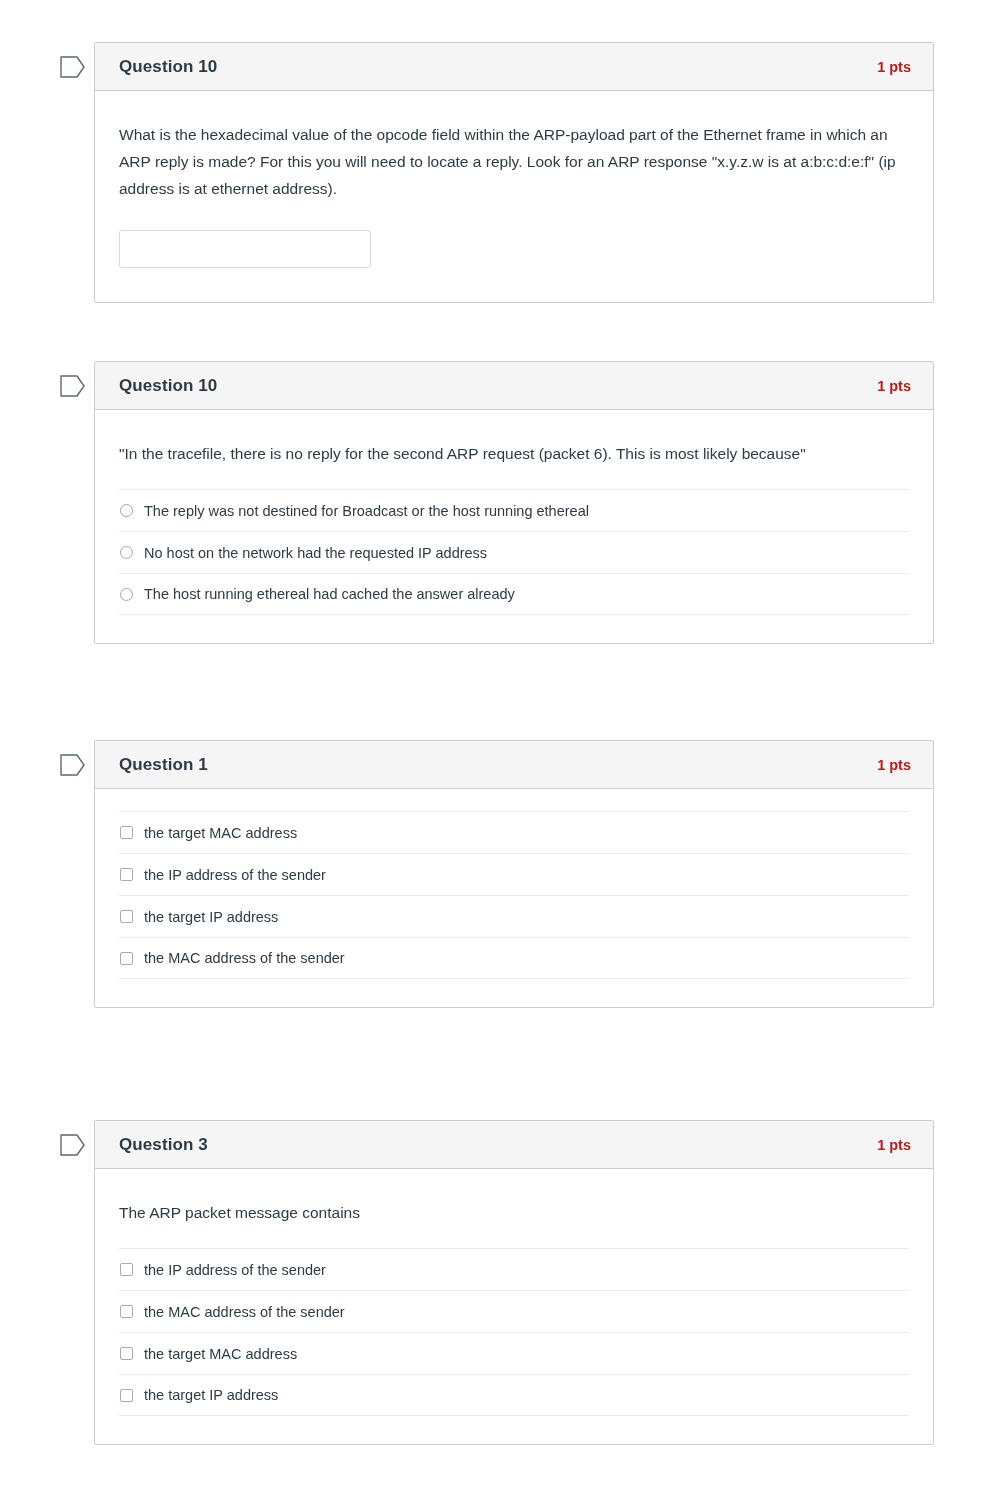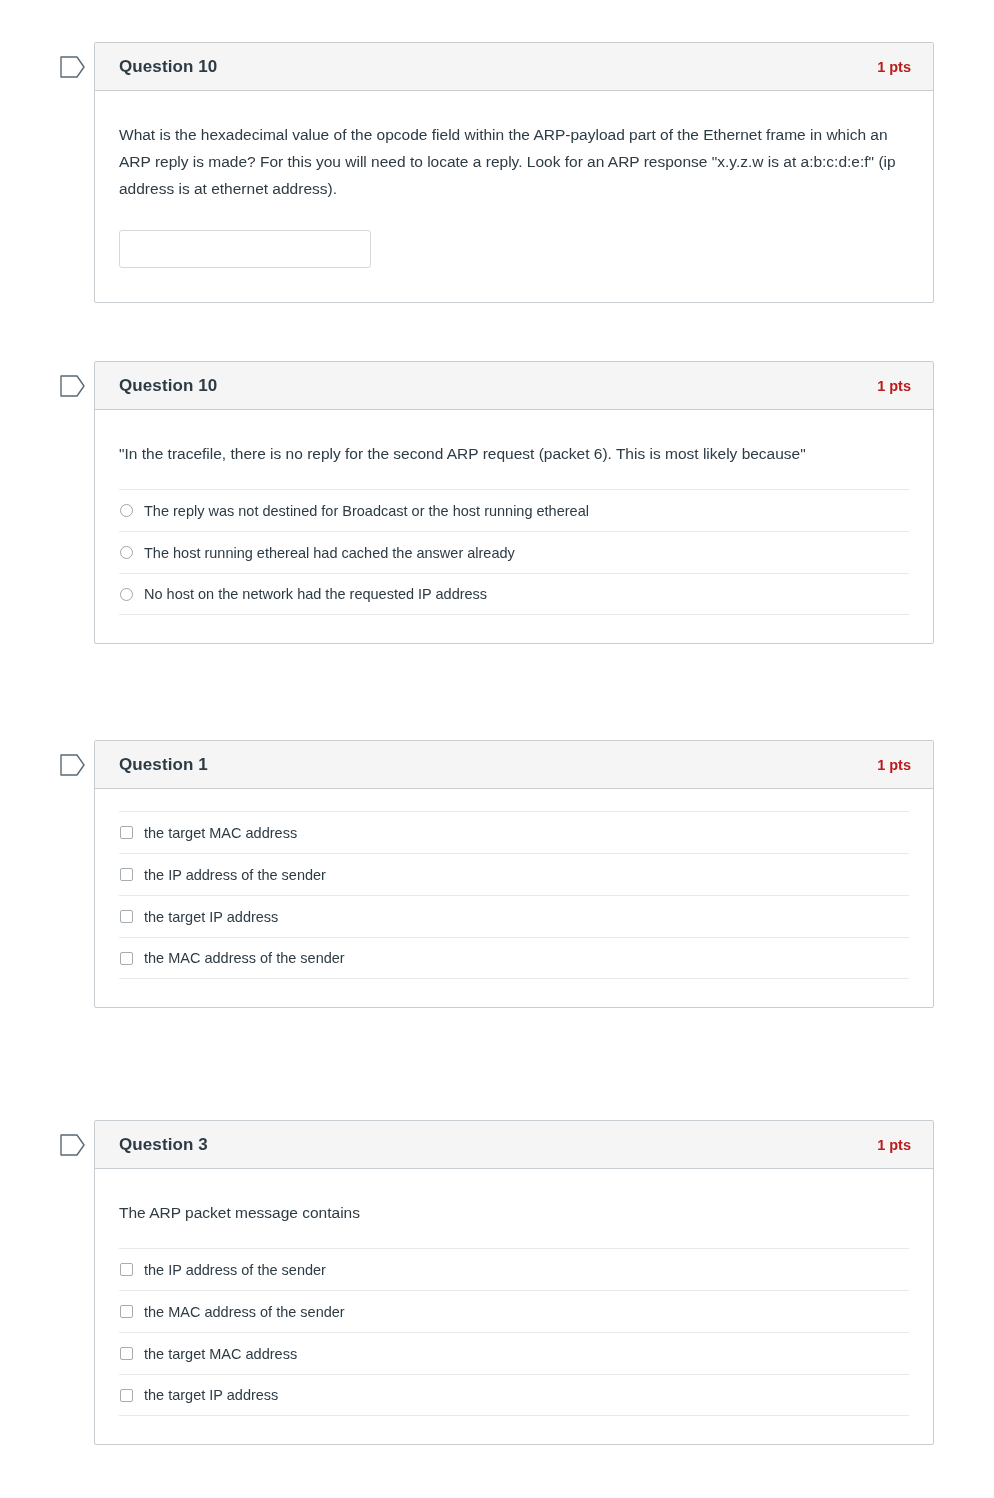--- a/index.html
+++ b/index.html
@@ -181,25 +181,25 @@
       </div>
       <div class="card-body">
         <div class="q-prompt tight">"In the tracefile, there is no reply for the second ARP request (packet 6). This is most likely because"</div>
         <div class="answers">
           <div class="answer-row">
             <span class="opt-radio"></span>
             <span class="opt-label">The reply was not destined for Broadcast or the host running ethereal</span>
           </div>
           <div class="answer-row">
             <span class="opt-radio"></span>
+            <span class="opt-label">No host on the network had the requested IP address</span>
+          </div>
+          <div class="answer-row">
+            <span class="opt-radio"></span>
             <span class="opt-label">The host running ethereal had cached the answer already</span>
-          </div>
-          <div class="answer-row">
-            <span class="opt-radio"></span>
-            <span class="opt-label">No host on the network had the requested IP address</span>
           </div>
         </div>
         <div class="spacer-bottom"></div>
       </div>
     </div>
   </div>
 
   <div class="qblock" style="top:740px;">
     <div class="flag-wrap">
       <svg class="flag-icon" viewBox="0 0 26 22">

